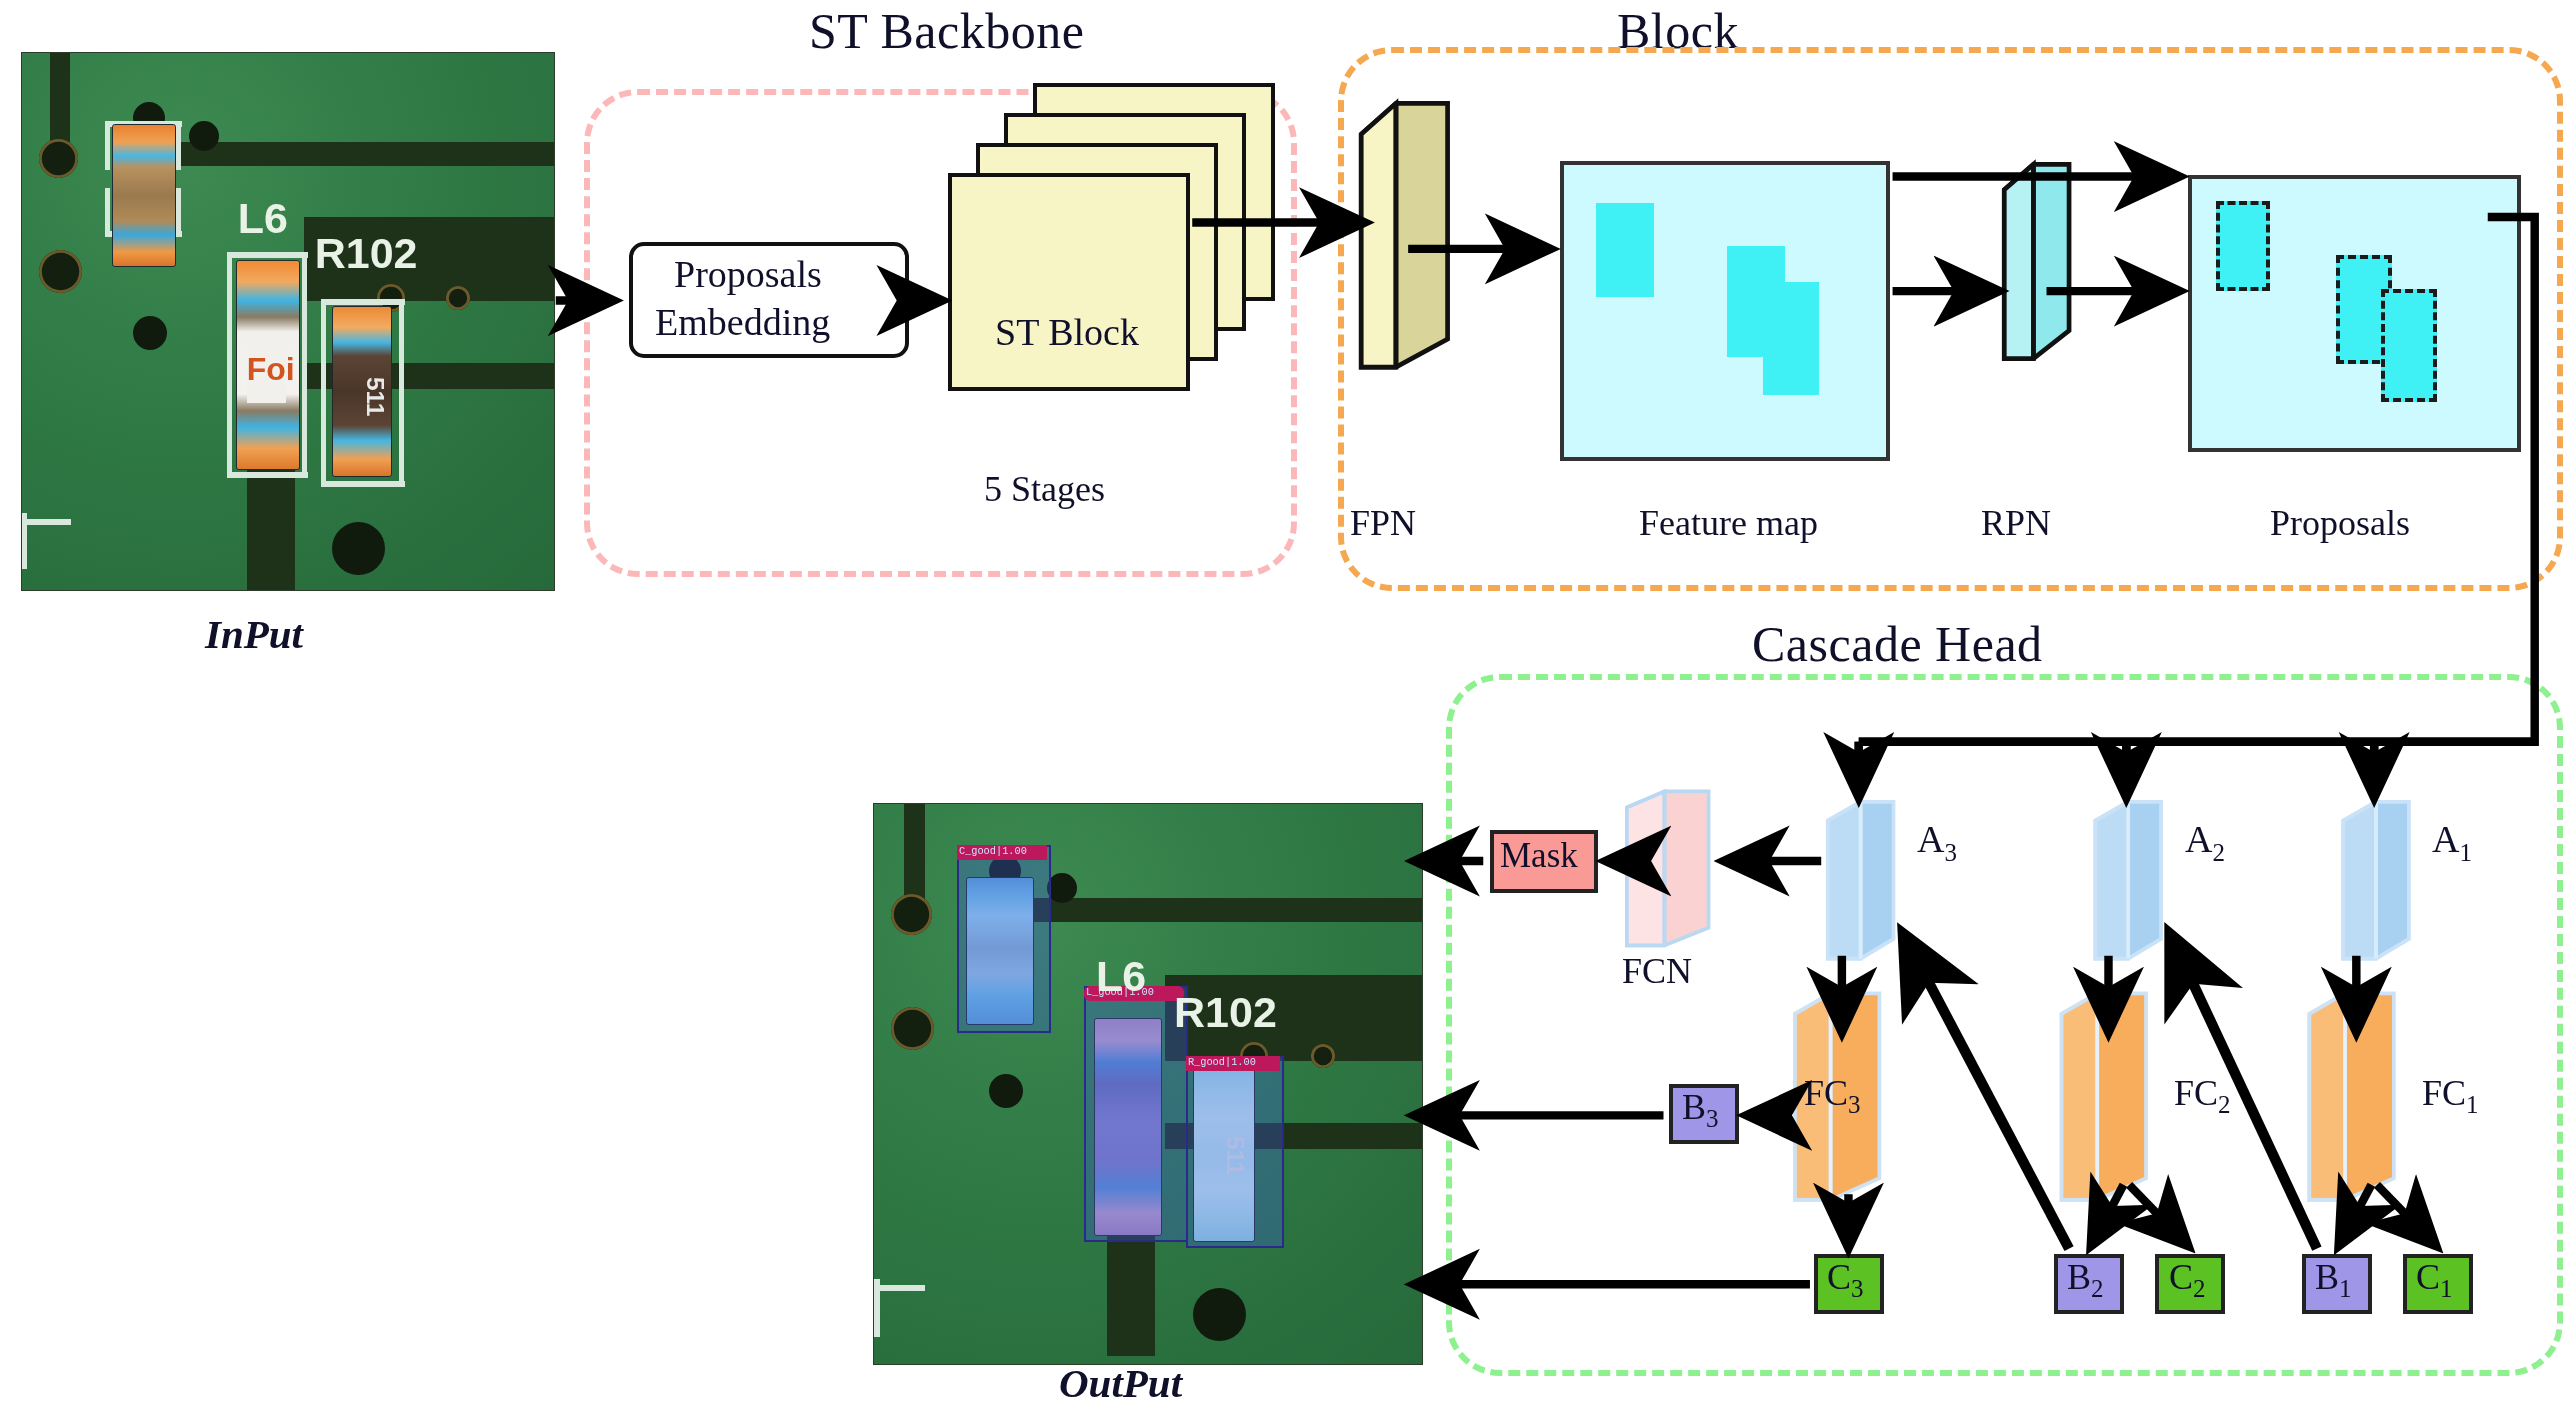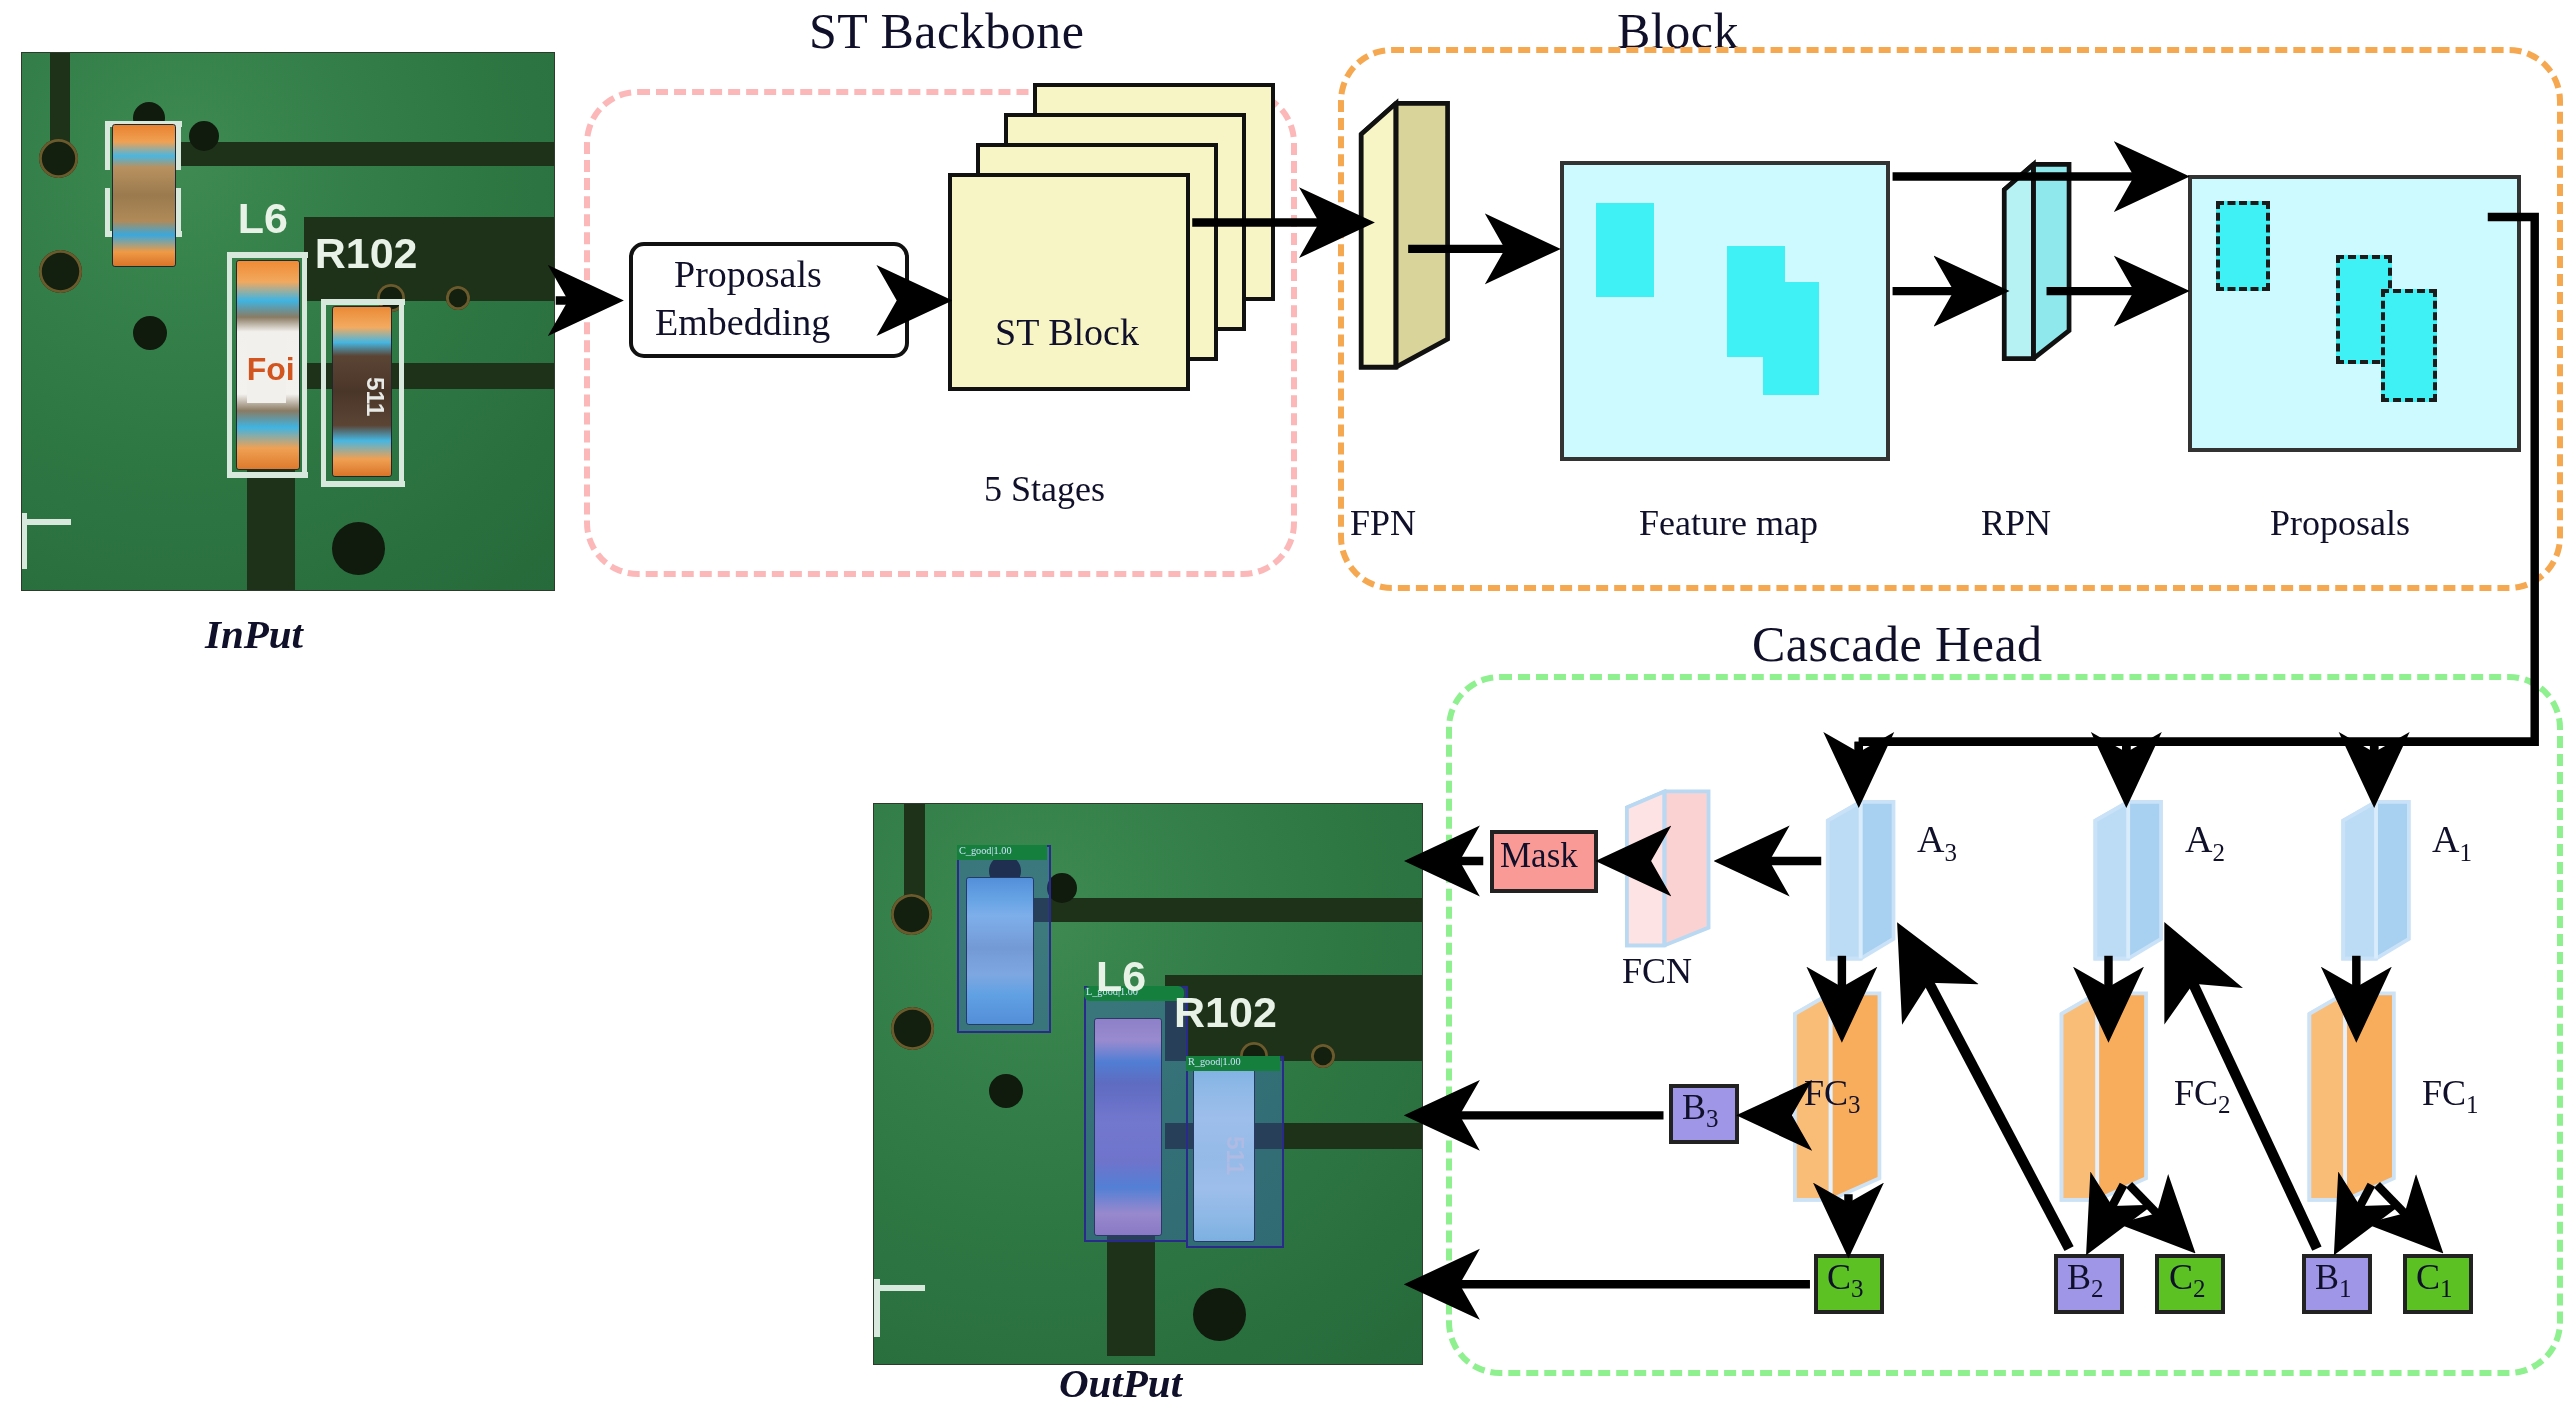--- a/index.html
+++ b/index.html
@@ -15,22 +15,22 @@
   .solidbox{position:absolute;box-sizing:border-box;}
   svg{position:absolute;left:0;top:0;overflow:visible;}
   .pcb{position:absolute;overflow:hidden;border:0.9px solid #2d3b2a;}
   .pcb-bg{position:absolute;inset:0;}
   .silk{position:absolute;color:#e8f2e6;font-family:"Liberation Sans",sans-serif;font-weight:700;}
   .pad{position:absolute;border-radius:50%;background:#14200f;box-shadow:0 0 0 2.8px #6b5a2c inset;}
   .trace{position:absolute;background:#1d3219;}
   .wpad{position:absolute;background:#d9e8dd;}
   .comp{position:absolute;}
   .det{position:absolute;border:2.8px solid #2a2a8c;background:rgba(60,90,220,.33);}
-  .dettag{position:absolute;background:#15803d;color:#cfe2ff;font-size:10.3px;
-          font-family:Liberation Serif, serif;padding:0 1.9px;white-space:nowrap;overflow:hidden;}
+  .dettag{position:absolute;background:#be185d;color:#cfe2ff;font-size:10.3px;
+          font-family:Liberation Mono, monospace;padding:0 1.9px;white-space:nowrap;overflow:hidden;}
 </style>
 </head>
 <body>
 
 <div class="lbl grp-title" style="left:809px;top:1.9px;">ST Backbone</div>
 <div class="lbl grp-title" style="left:1617px;top:1.9px;">Block</div>
 <div class="lbl grp-title" style="left:1752px;top:615px;">Cascade Head</div>
 
 <div class="dashbox" style="left:584px;top:89px;width:713px;height:488px;border-width:6.6px;border-color:#fcb8b8;"></div>
 <div class="dashbox" style="left:1338px;top:47px;width:1225px;height:544px;border-width:6.6px;border-color:#f5a84f;"></div>

